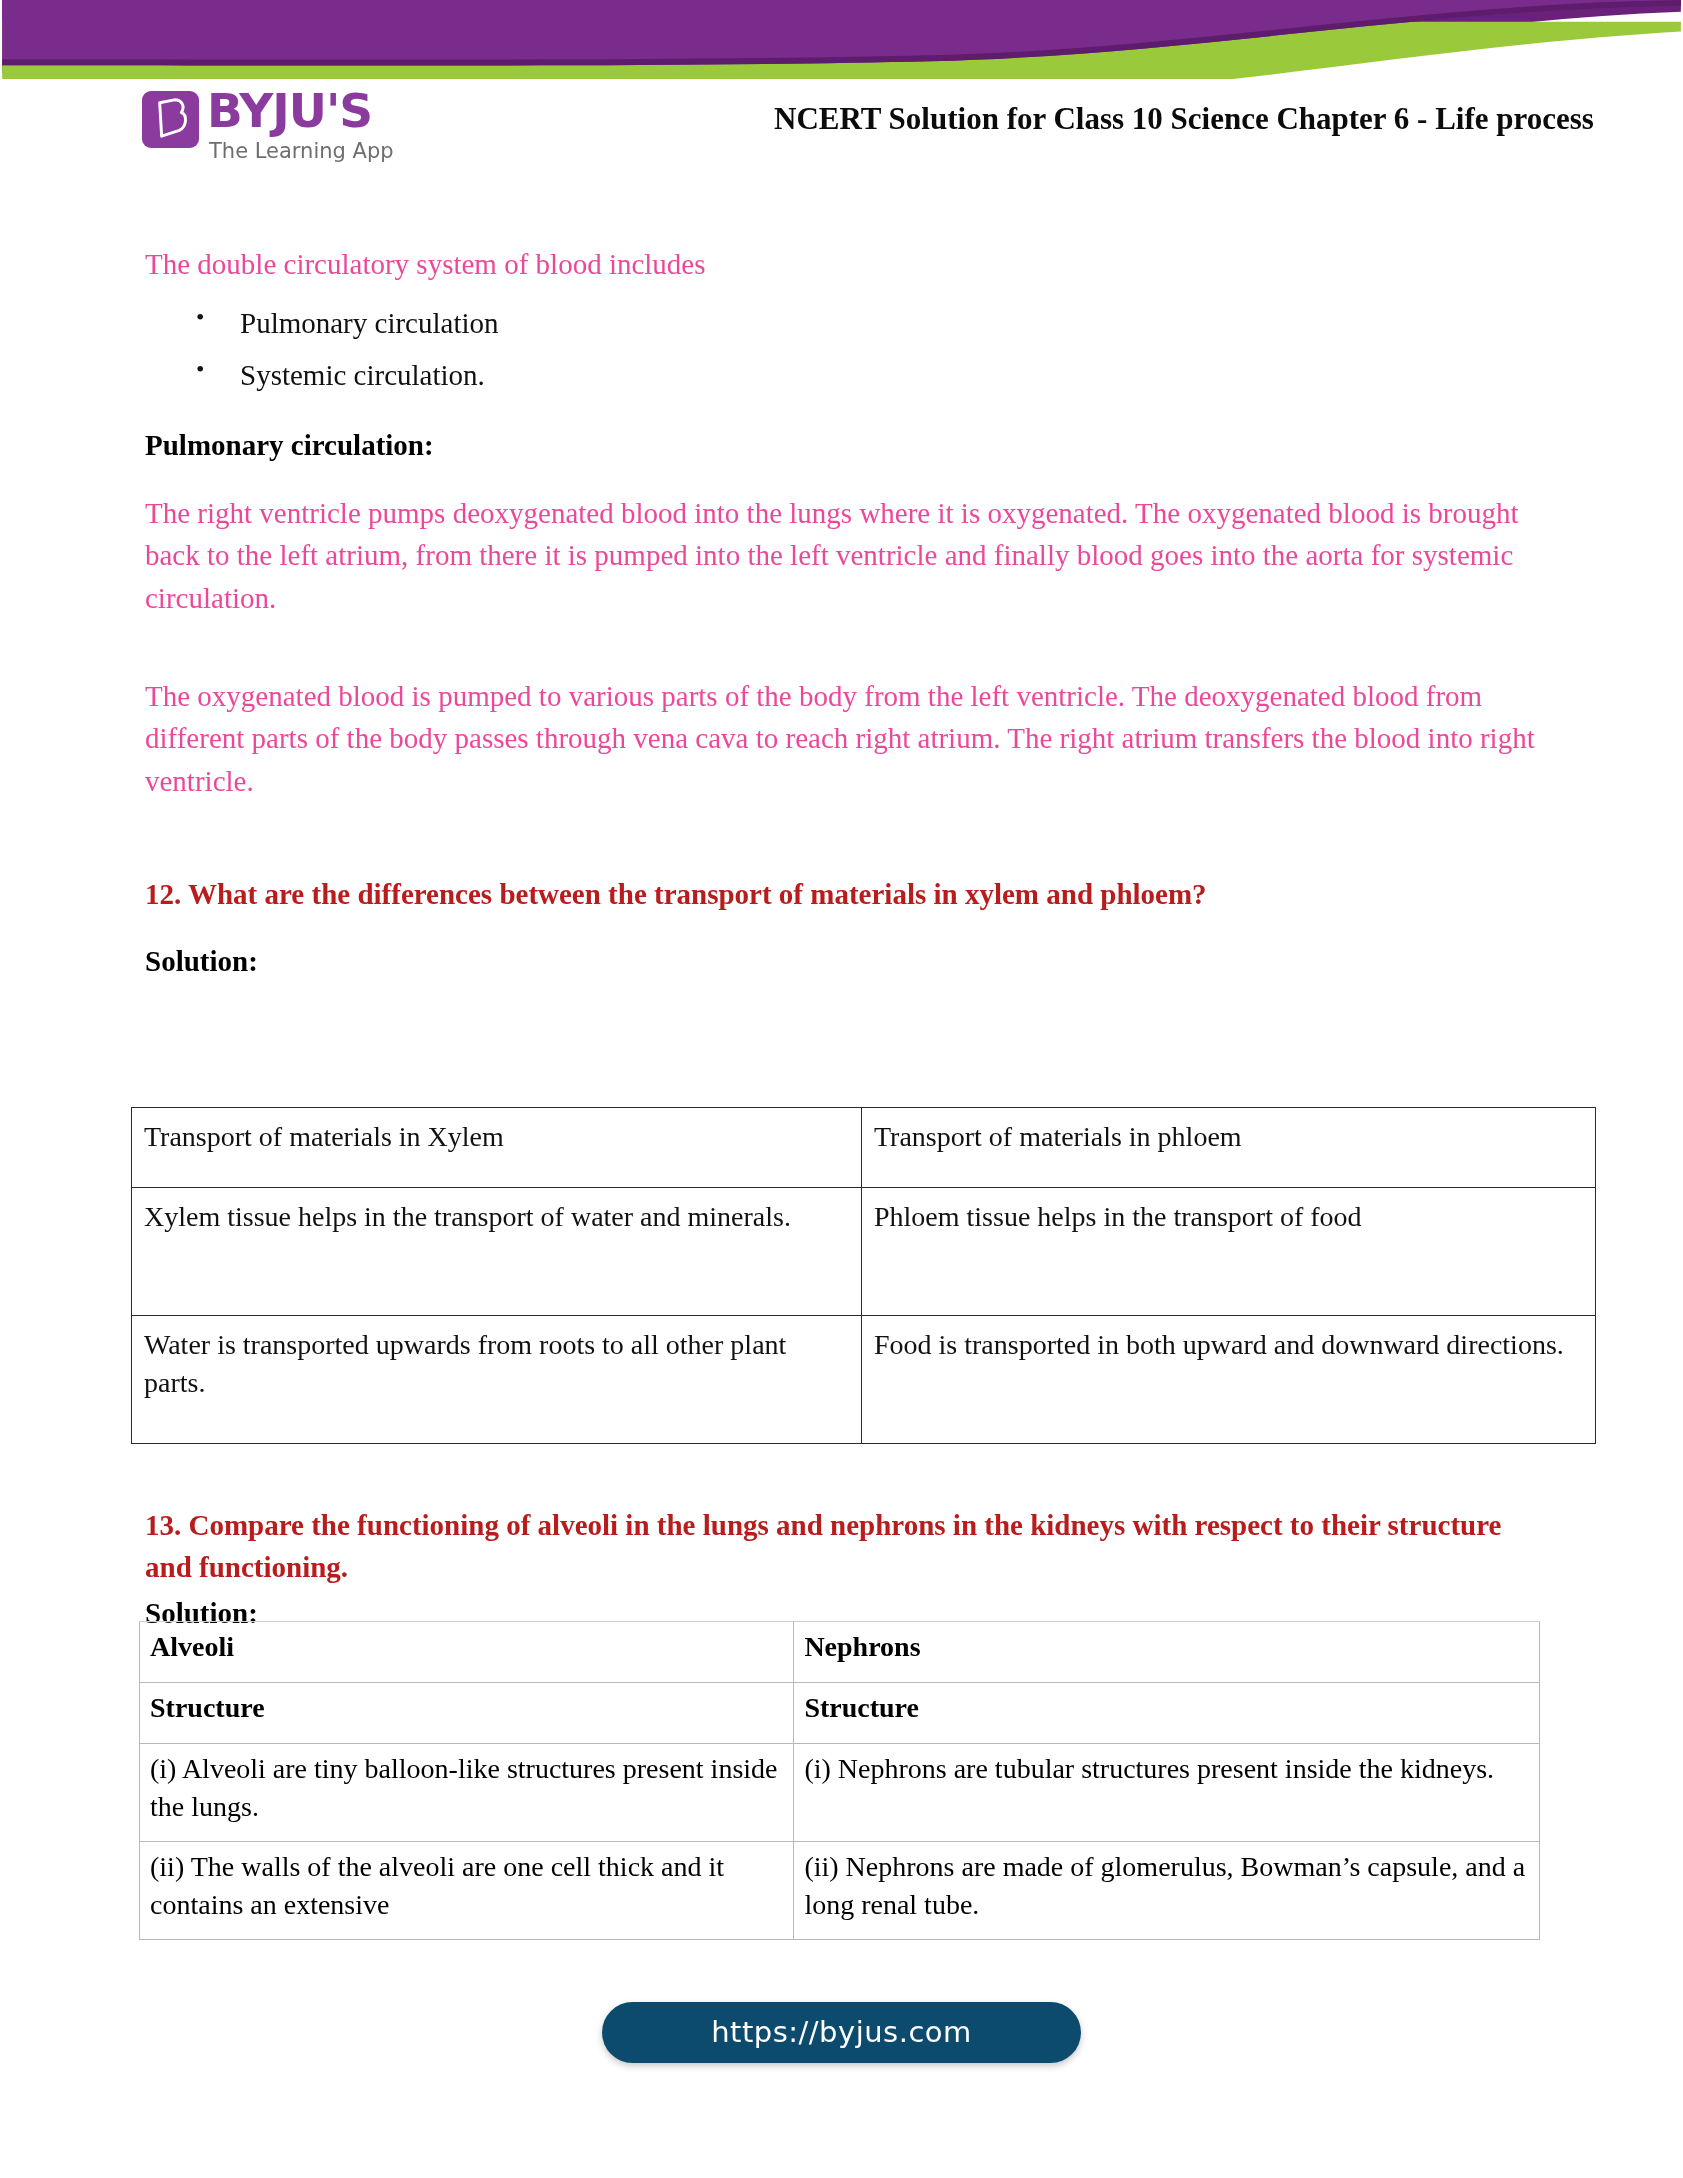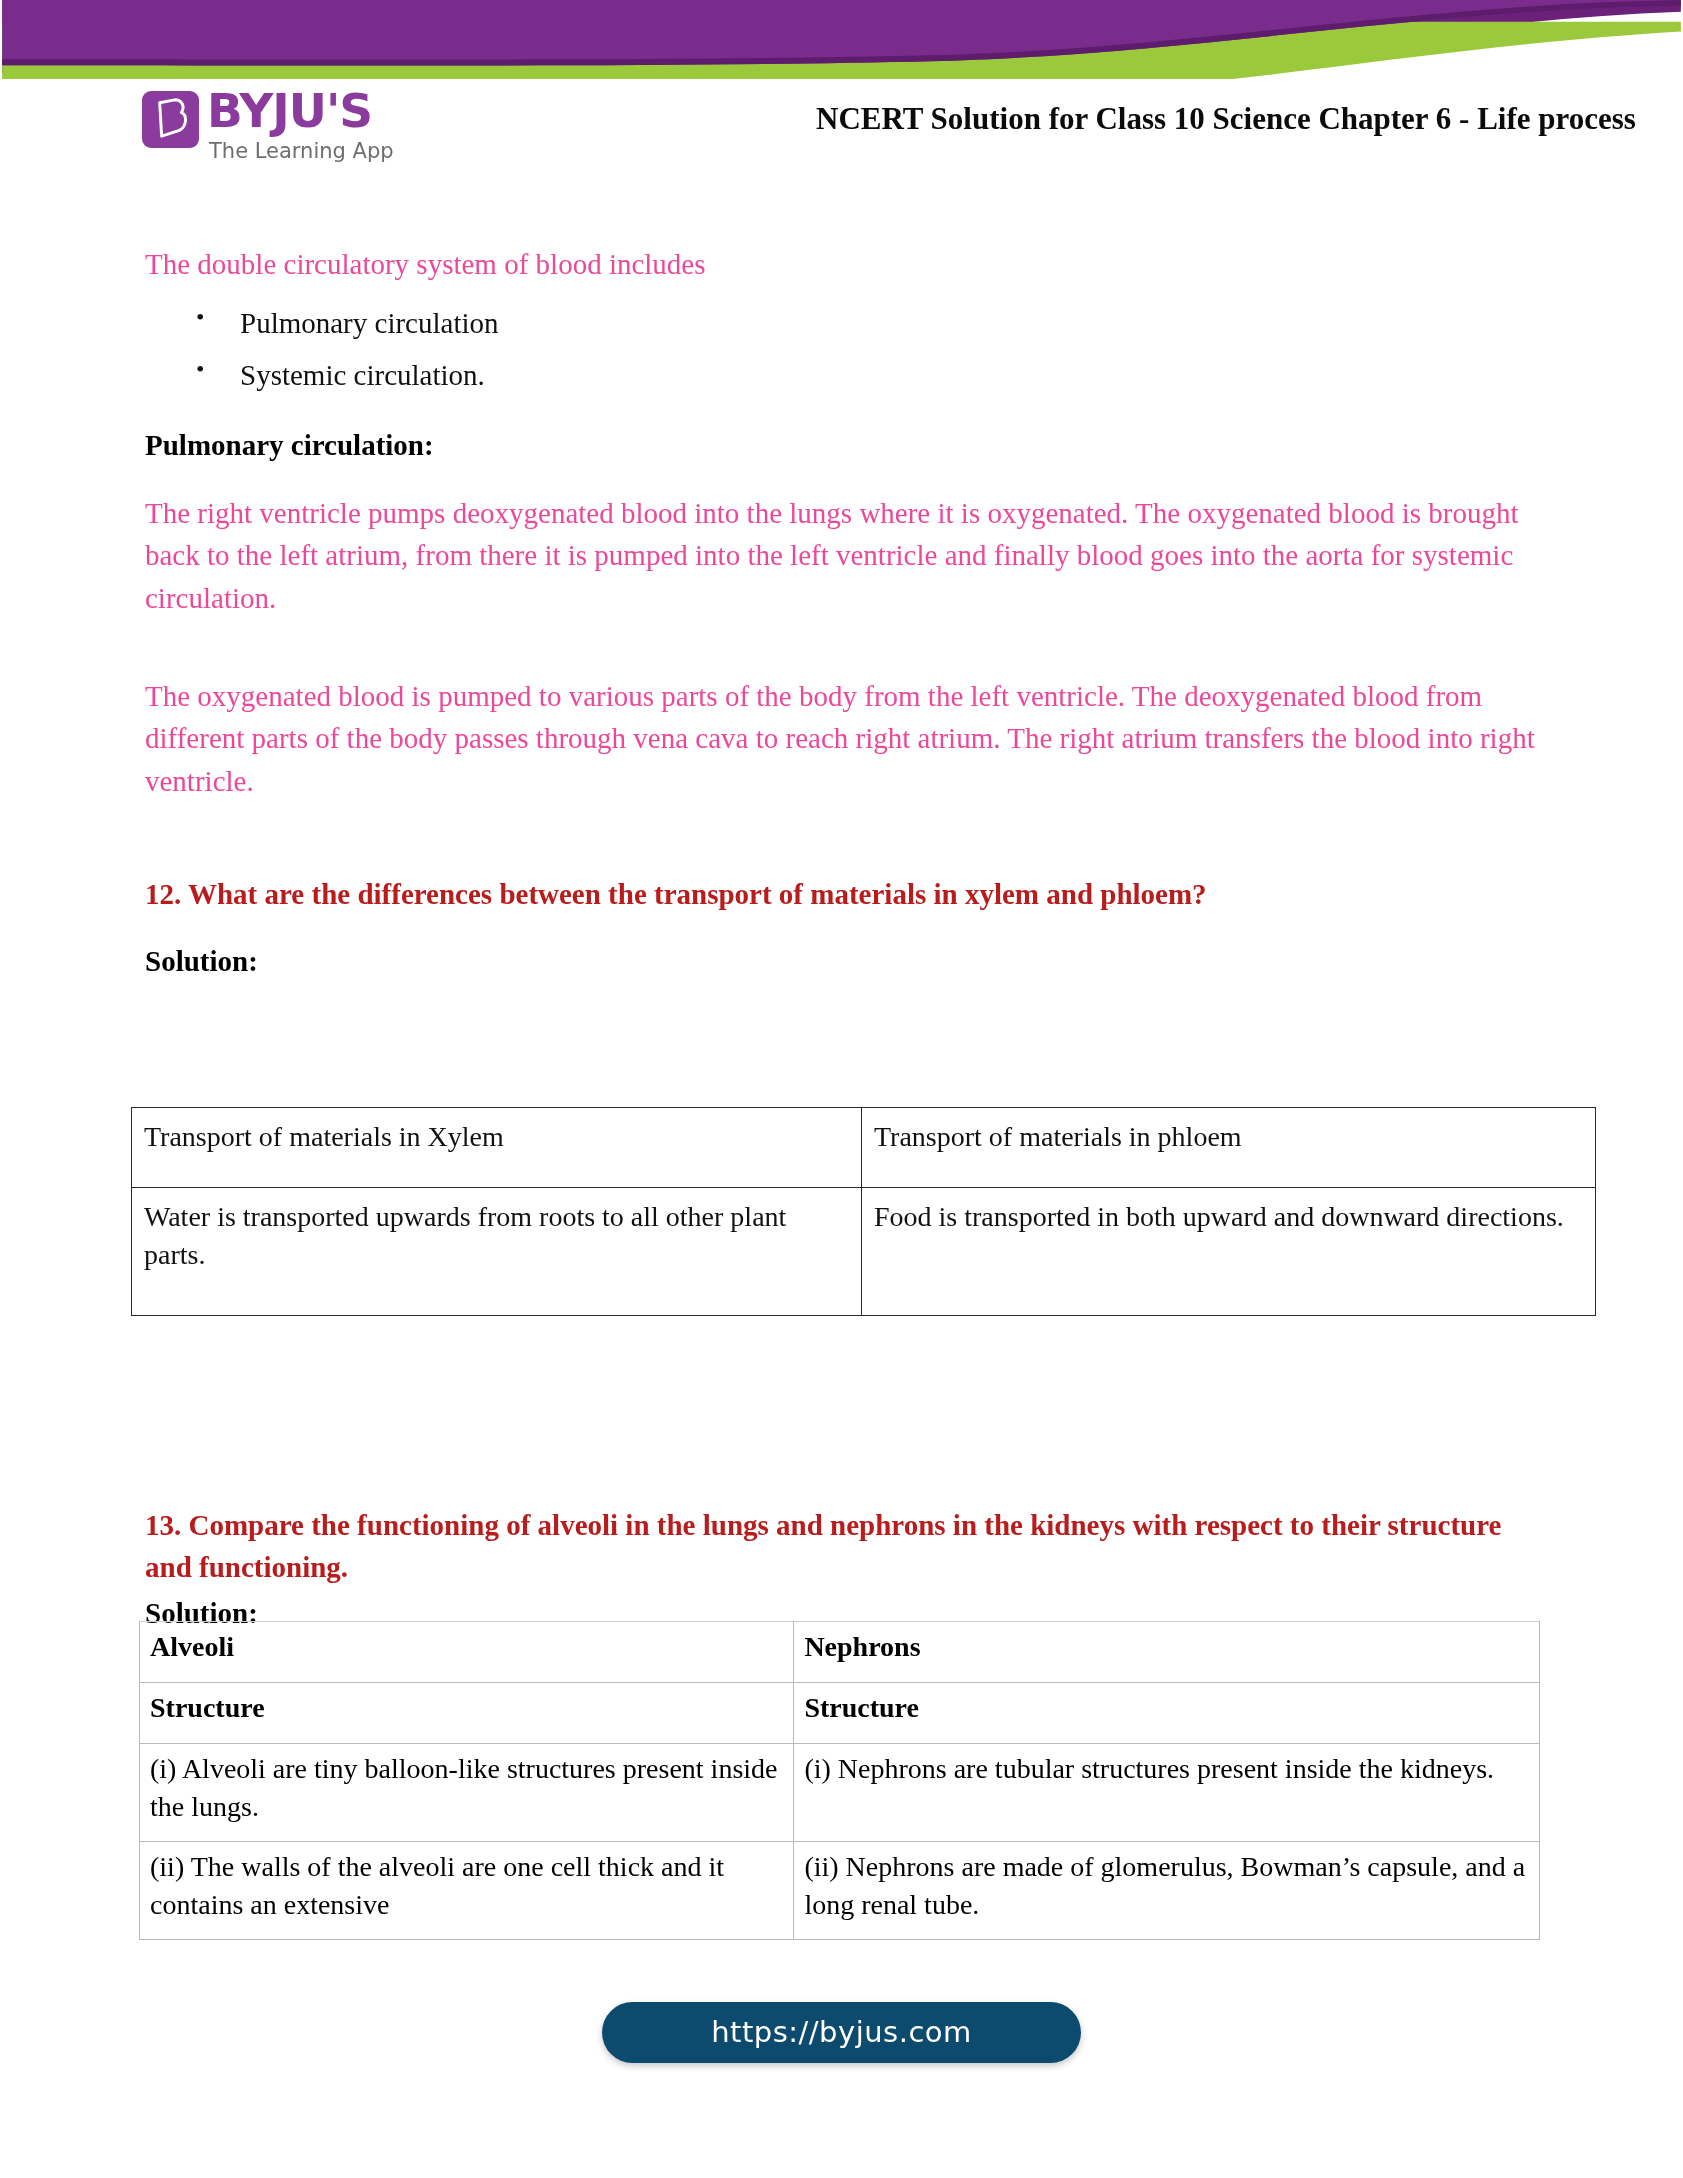--- a/index.html
+++ b/index.html
@@ -72,21 +72,20 @@
   .page-title {
     position: absolute;
     left: 774px;
     top: 99px;
     width: 861px;
     font-family: "Liberation Serif", serif;
     font-weight: bold;
     font-size: 31px;
     line-height: 1.32;
     color: #0b0b0b;
-    margin-left: 42px;
   }
 
   
   .content {
     position: absolute;
     left: 145px;
     top: 243px;
     width: 1406px;
   }
   p.para {
@@ -259,20 +258,24 @@
 
 </div>
 
 <table class="doc-table" id="table-xylem-phloem">
   <tbody>
       <tr class="r-head">
     <td class="c1">Transport of materials in Xylem</td>
     <td class="c2">Transport of materials in phloem</td>
   </tr>
   <tr class="r-body">
+    <td class="c1">Xylem tissue helps in the transport of water and minerals.</td>
+    <td class="c2">Phloem tissue helps in the transport of food</td>
+  </tr>
+  <tr class="r-body">
     <td class="c1">Water is transported upwards from roots to all other plant parts.</td>
     <td class="c2">Food is transported in both upward and downward directions.</td>
   </tr>
 </tbody>
   </table>
 
 <div style="position:absolute; left:145px; top:1504px; width:1406px;">
   <div class="q-head"> 13. Compare the functioning of alveoli in the lungs and nephrons in the kidneys with respect to their structure and functioning.</div>
   <div class="bold-head" style="margin-top:4px;">Solution:</div>
 </div>

